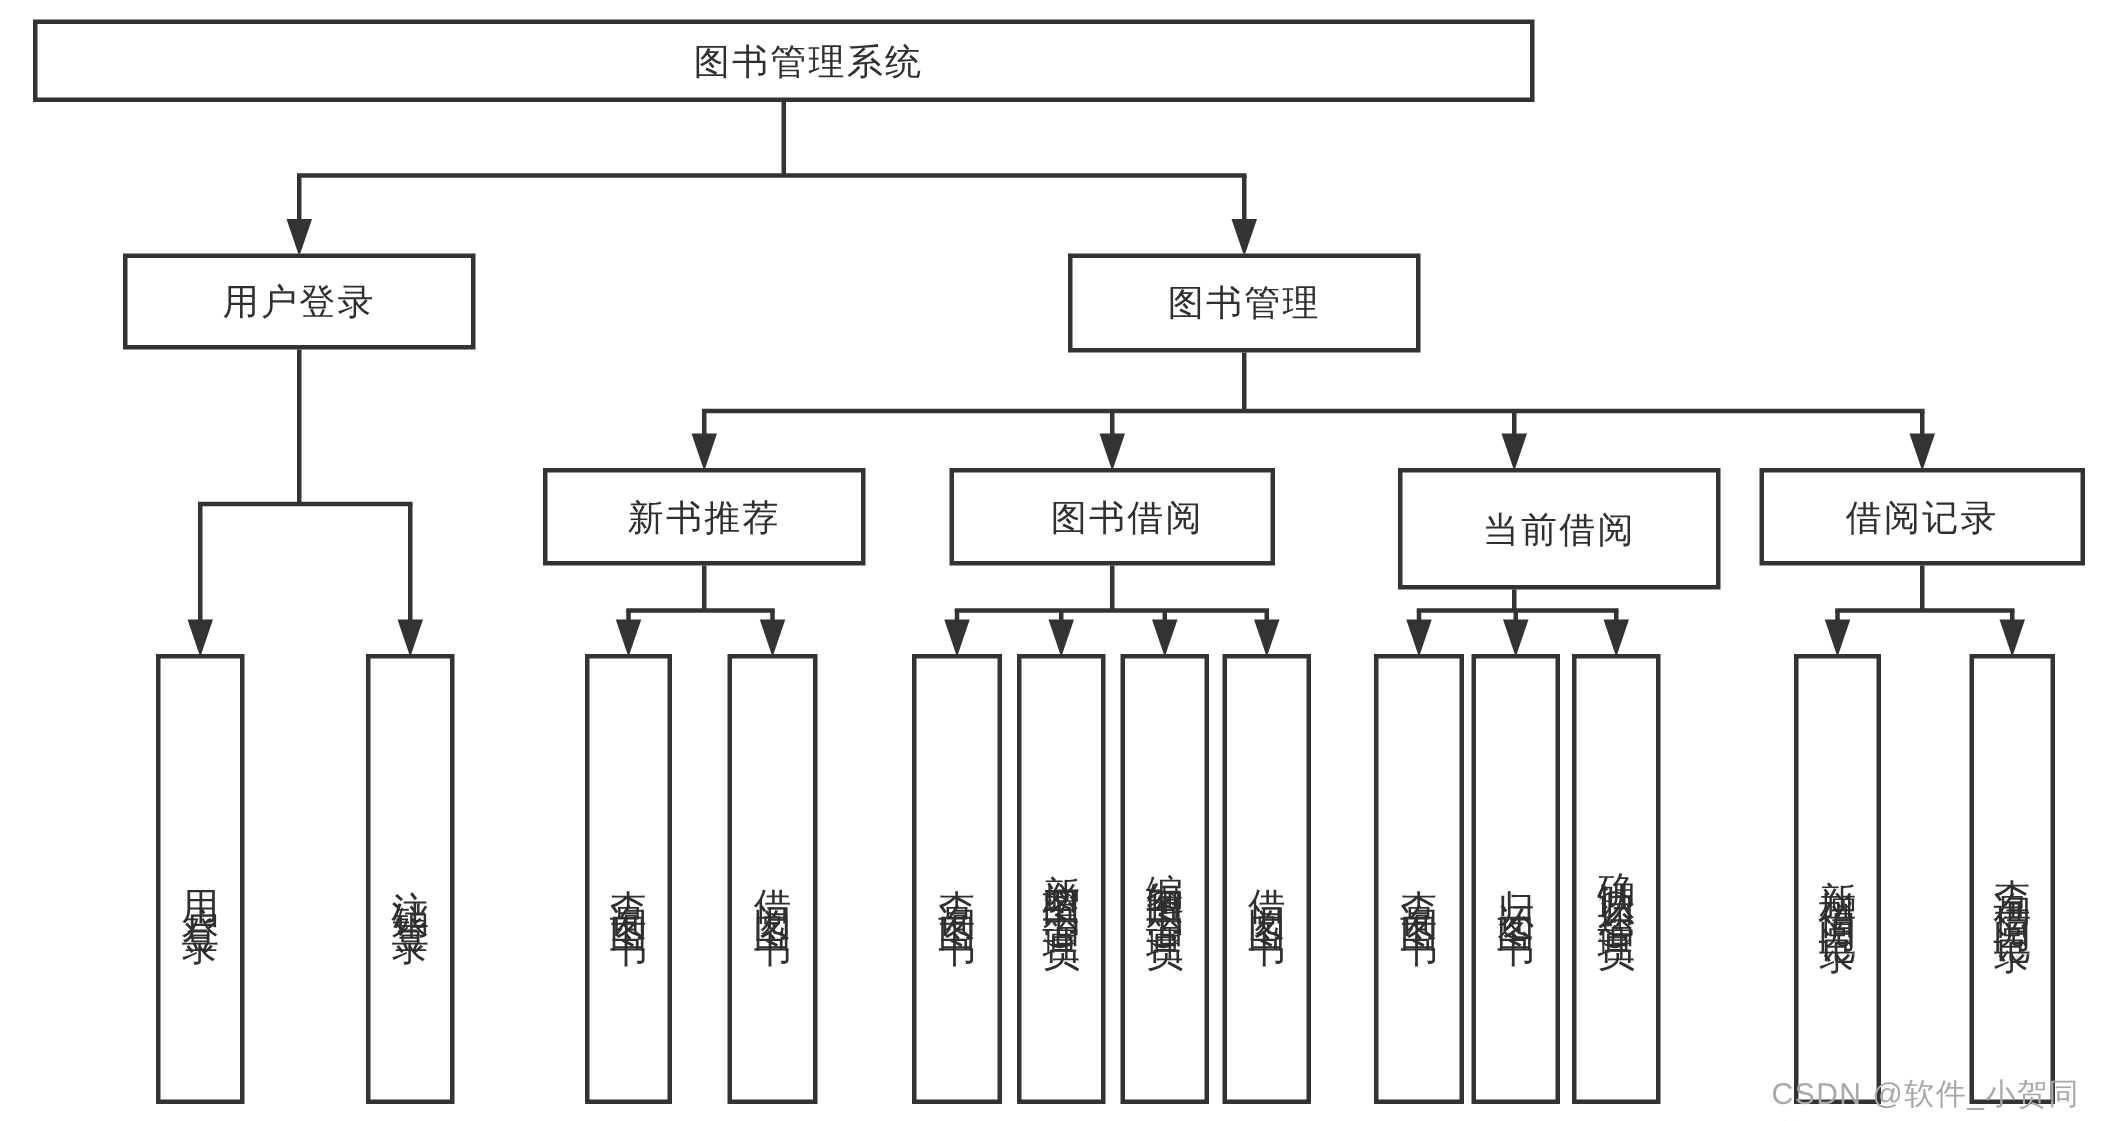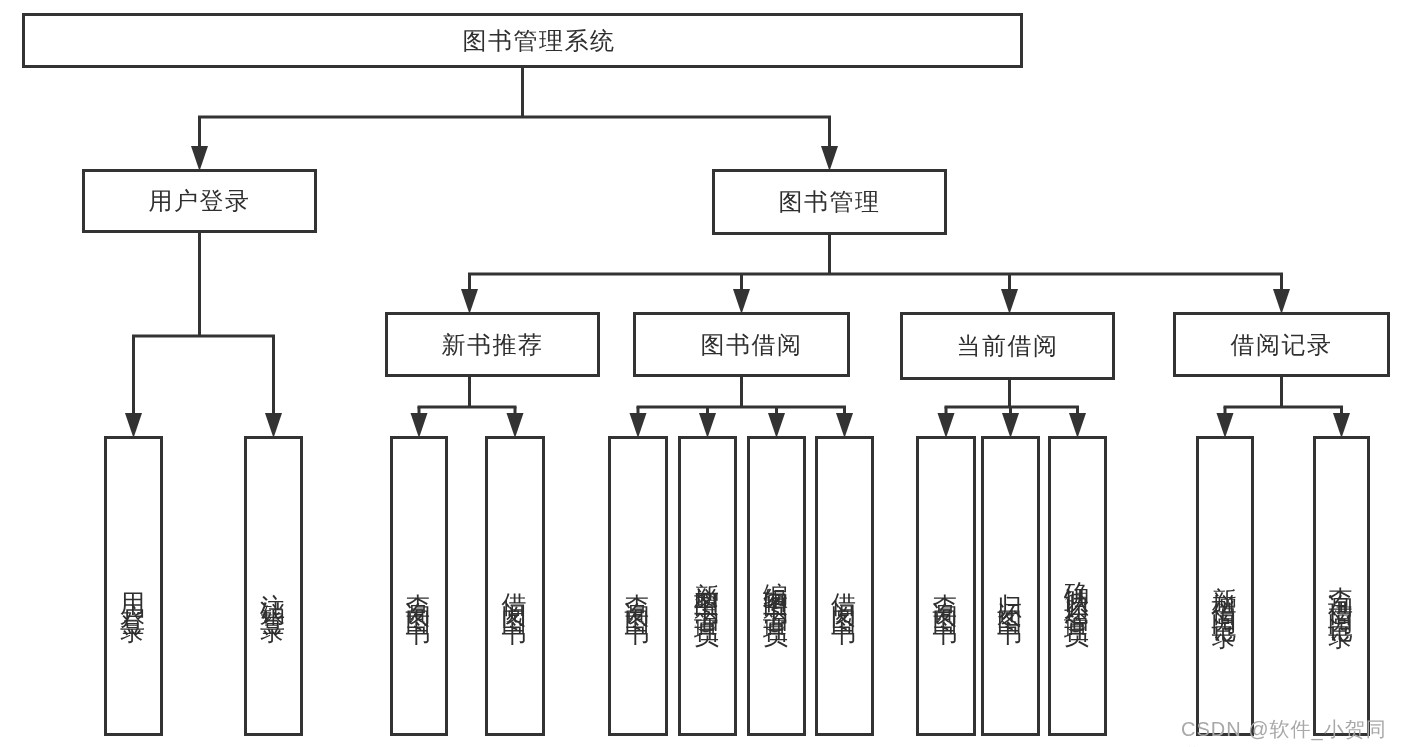--- a/index.html
+++ b/index.html
@@ -108,27 +108,27 @@
   <div id="watermark">CSDN @软件_小贺同学</div>
 <div class="node" style="left: 22px; top: 13px; width: 1001px; height: 55px; padding-left: 33px;">
       <span class="lbl">图书管理系统</span>
     </div>
     <div class="node" style="left: 82px; top: 169px; width: 235px; height: 64px;">
       <span class="lbl">用户登录</span>
     </div>
     <div class="node" style="left: 712px; top: 169px; width: 235px; height: 66px;">
       <span class="lbl">图书管理</span>
     </div>
-    <div class="node" style="left: 362px; top: 312px; width: 215px; height: 65px; margin-left: 23px;">
+    <div class="node" style="left: 362px; top: 312px; width: 215px; height: 65px;">
       <span class="lbl">新书推荐</span>
     </div>
     <div class="node" style="left: 633px; top: 312px; width: 217px; height: 65px; padding-left: 20px;">
       <span class="lbl">图书借阅</span>
     </div>
-    <div class="node" style="left: 900px; top: 312px; width: 215px; height: 68px;">
+    <div class="node" style="left: 932px; top: 312px; width: 215px; height: 81px;">
       <span class="lbl">当前借阅</span>
     </div>
     <div class="node" style="left: 1173px; top: 312px; width: 217px; height: 65px;">
       <span class="lbl">借阅记录</span>
     </div>
     <div class="node vertical" style="left: 104px; top: 436px; width: 59px; height: 300px;">
       <span class="lbl" style="letter-spacing: 9px; padding-top: 9px;">用户登录</span>
     </div>
     <div class="node vertical" style="left: 244px; top: 436px; width: 59px; height: 300px;">
       <span class="lbl" style="letter-spacing: 9px; padding-top: 9px;">注销登录</span>

